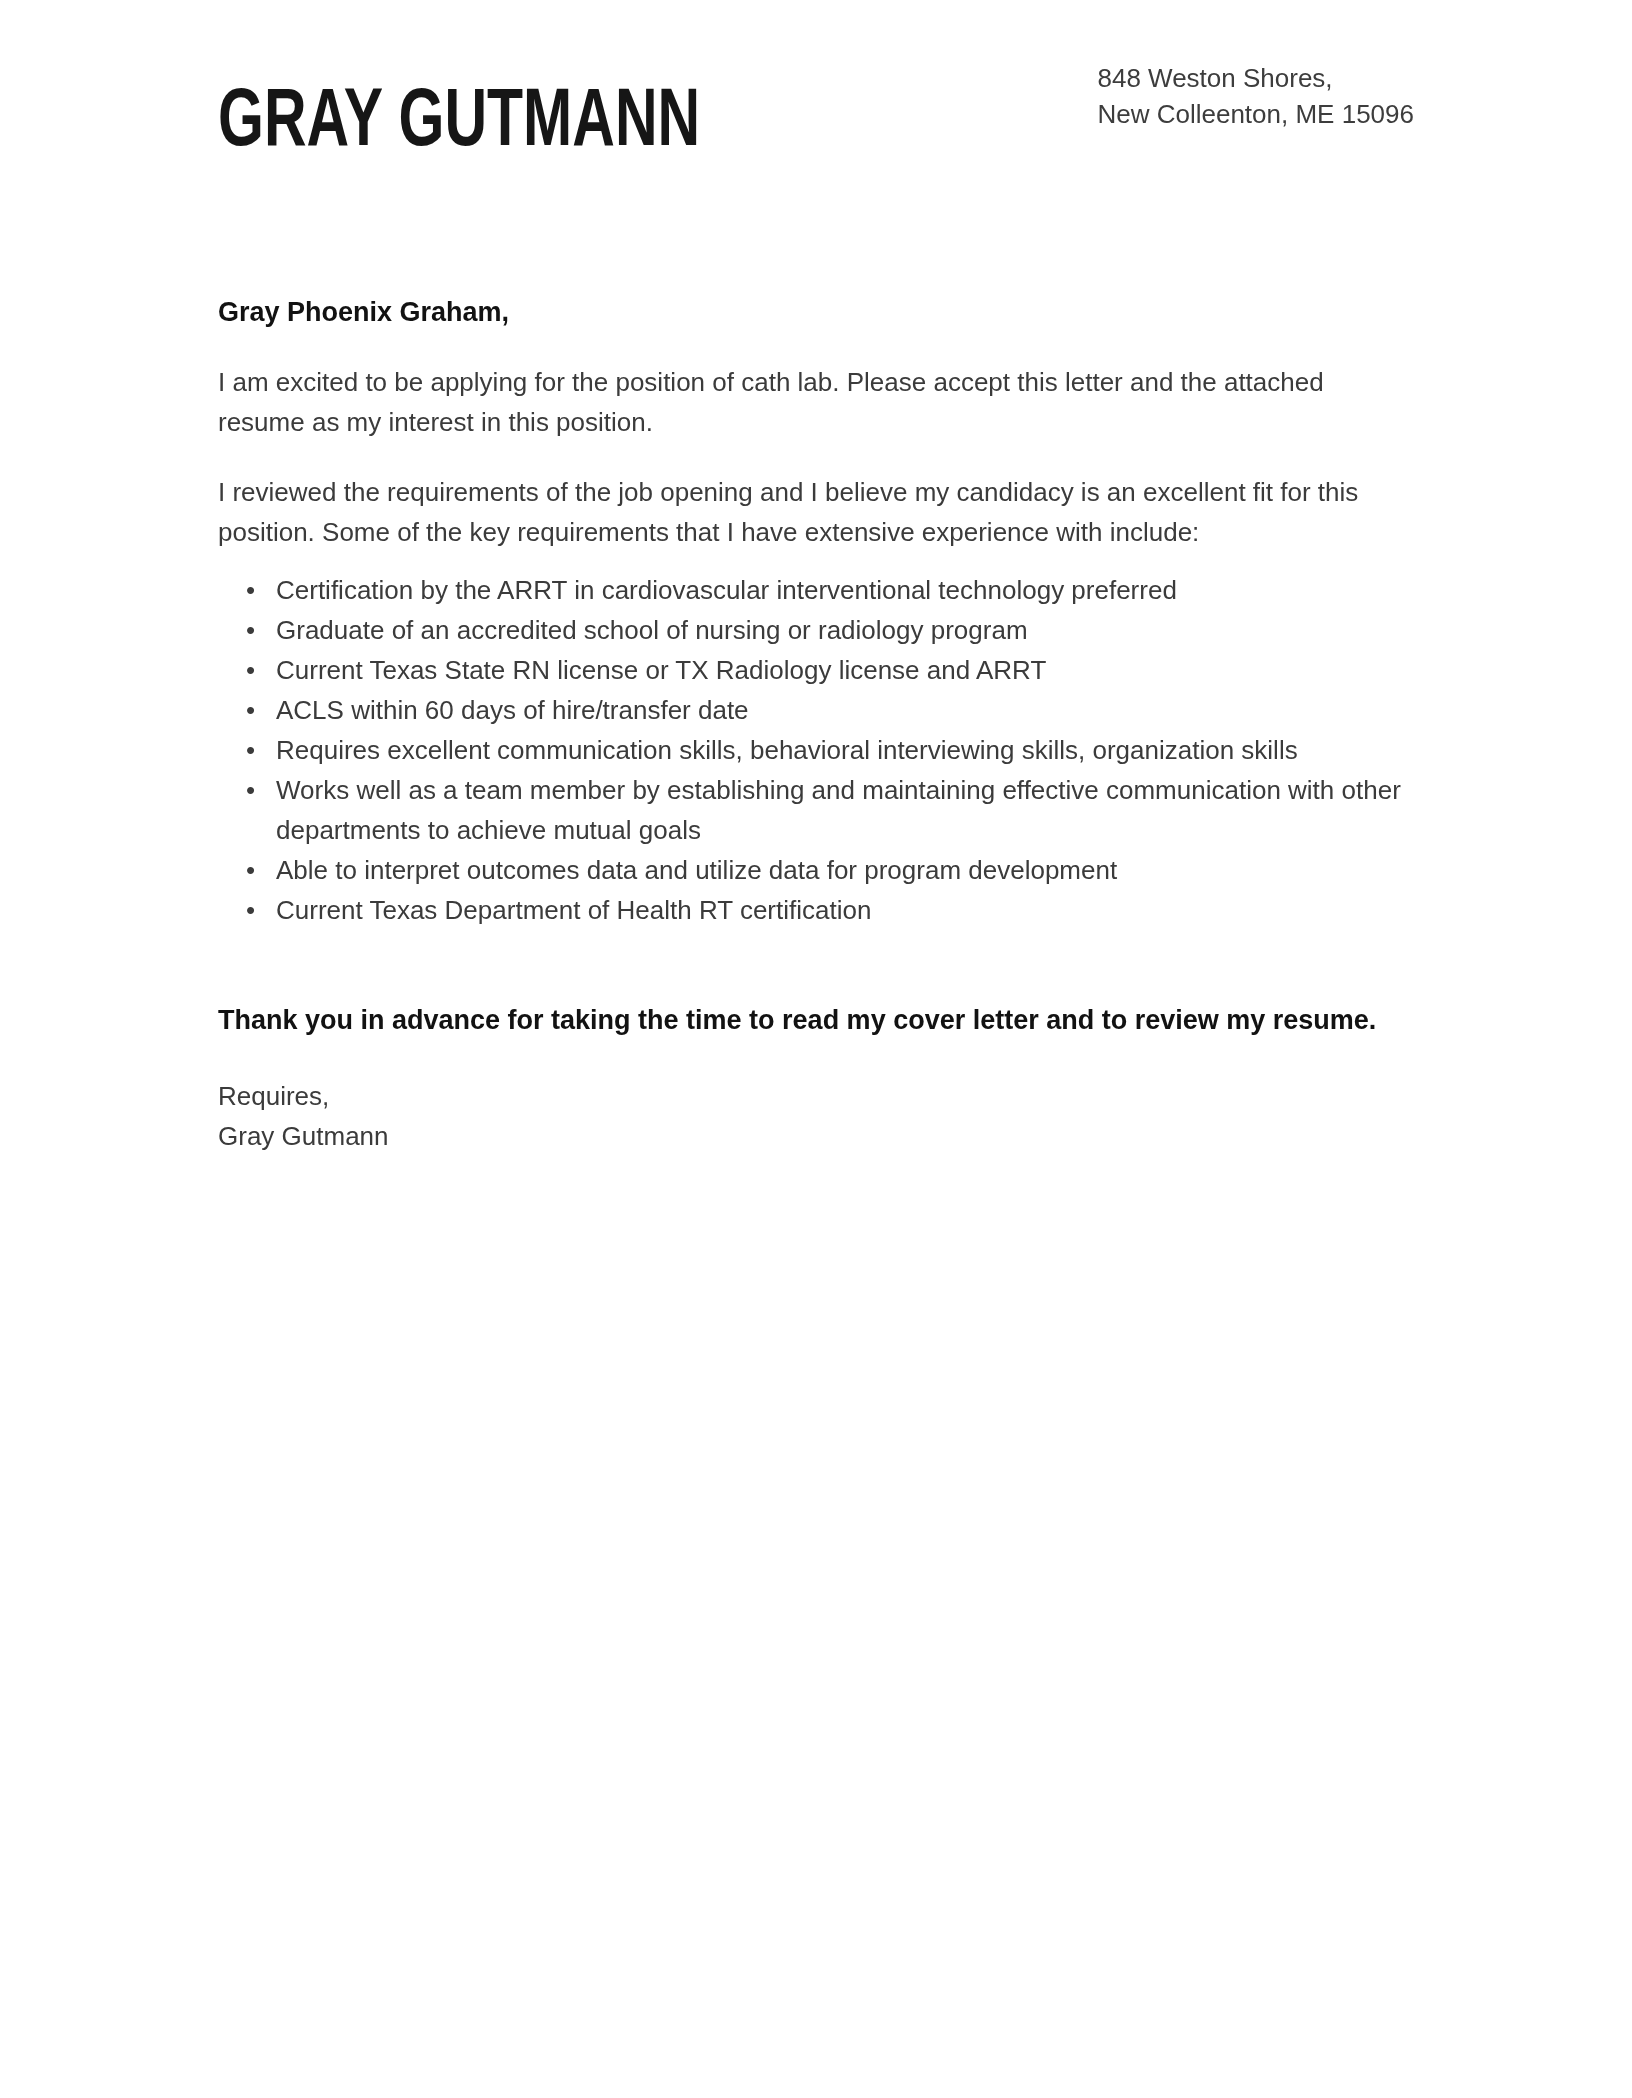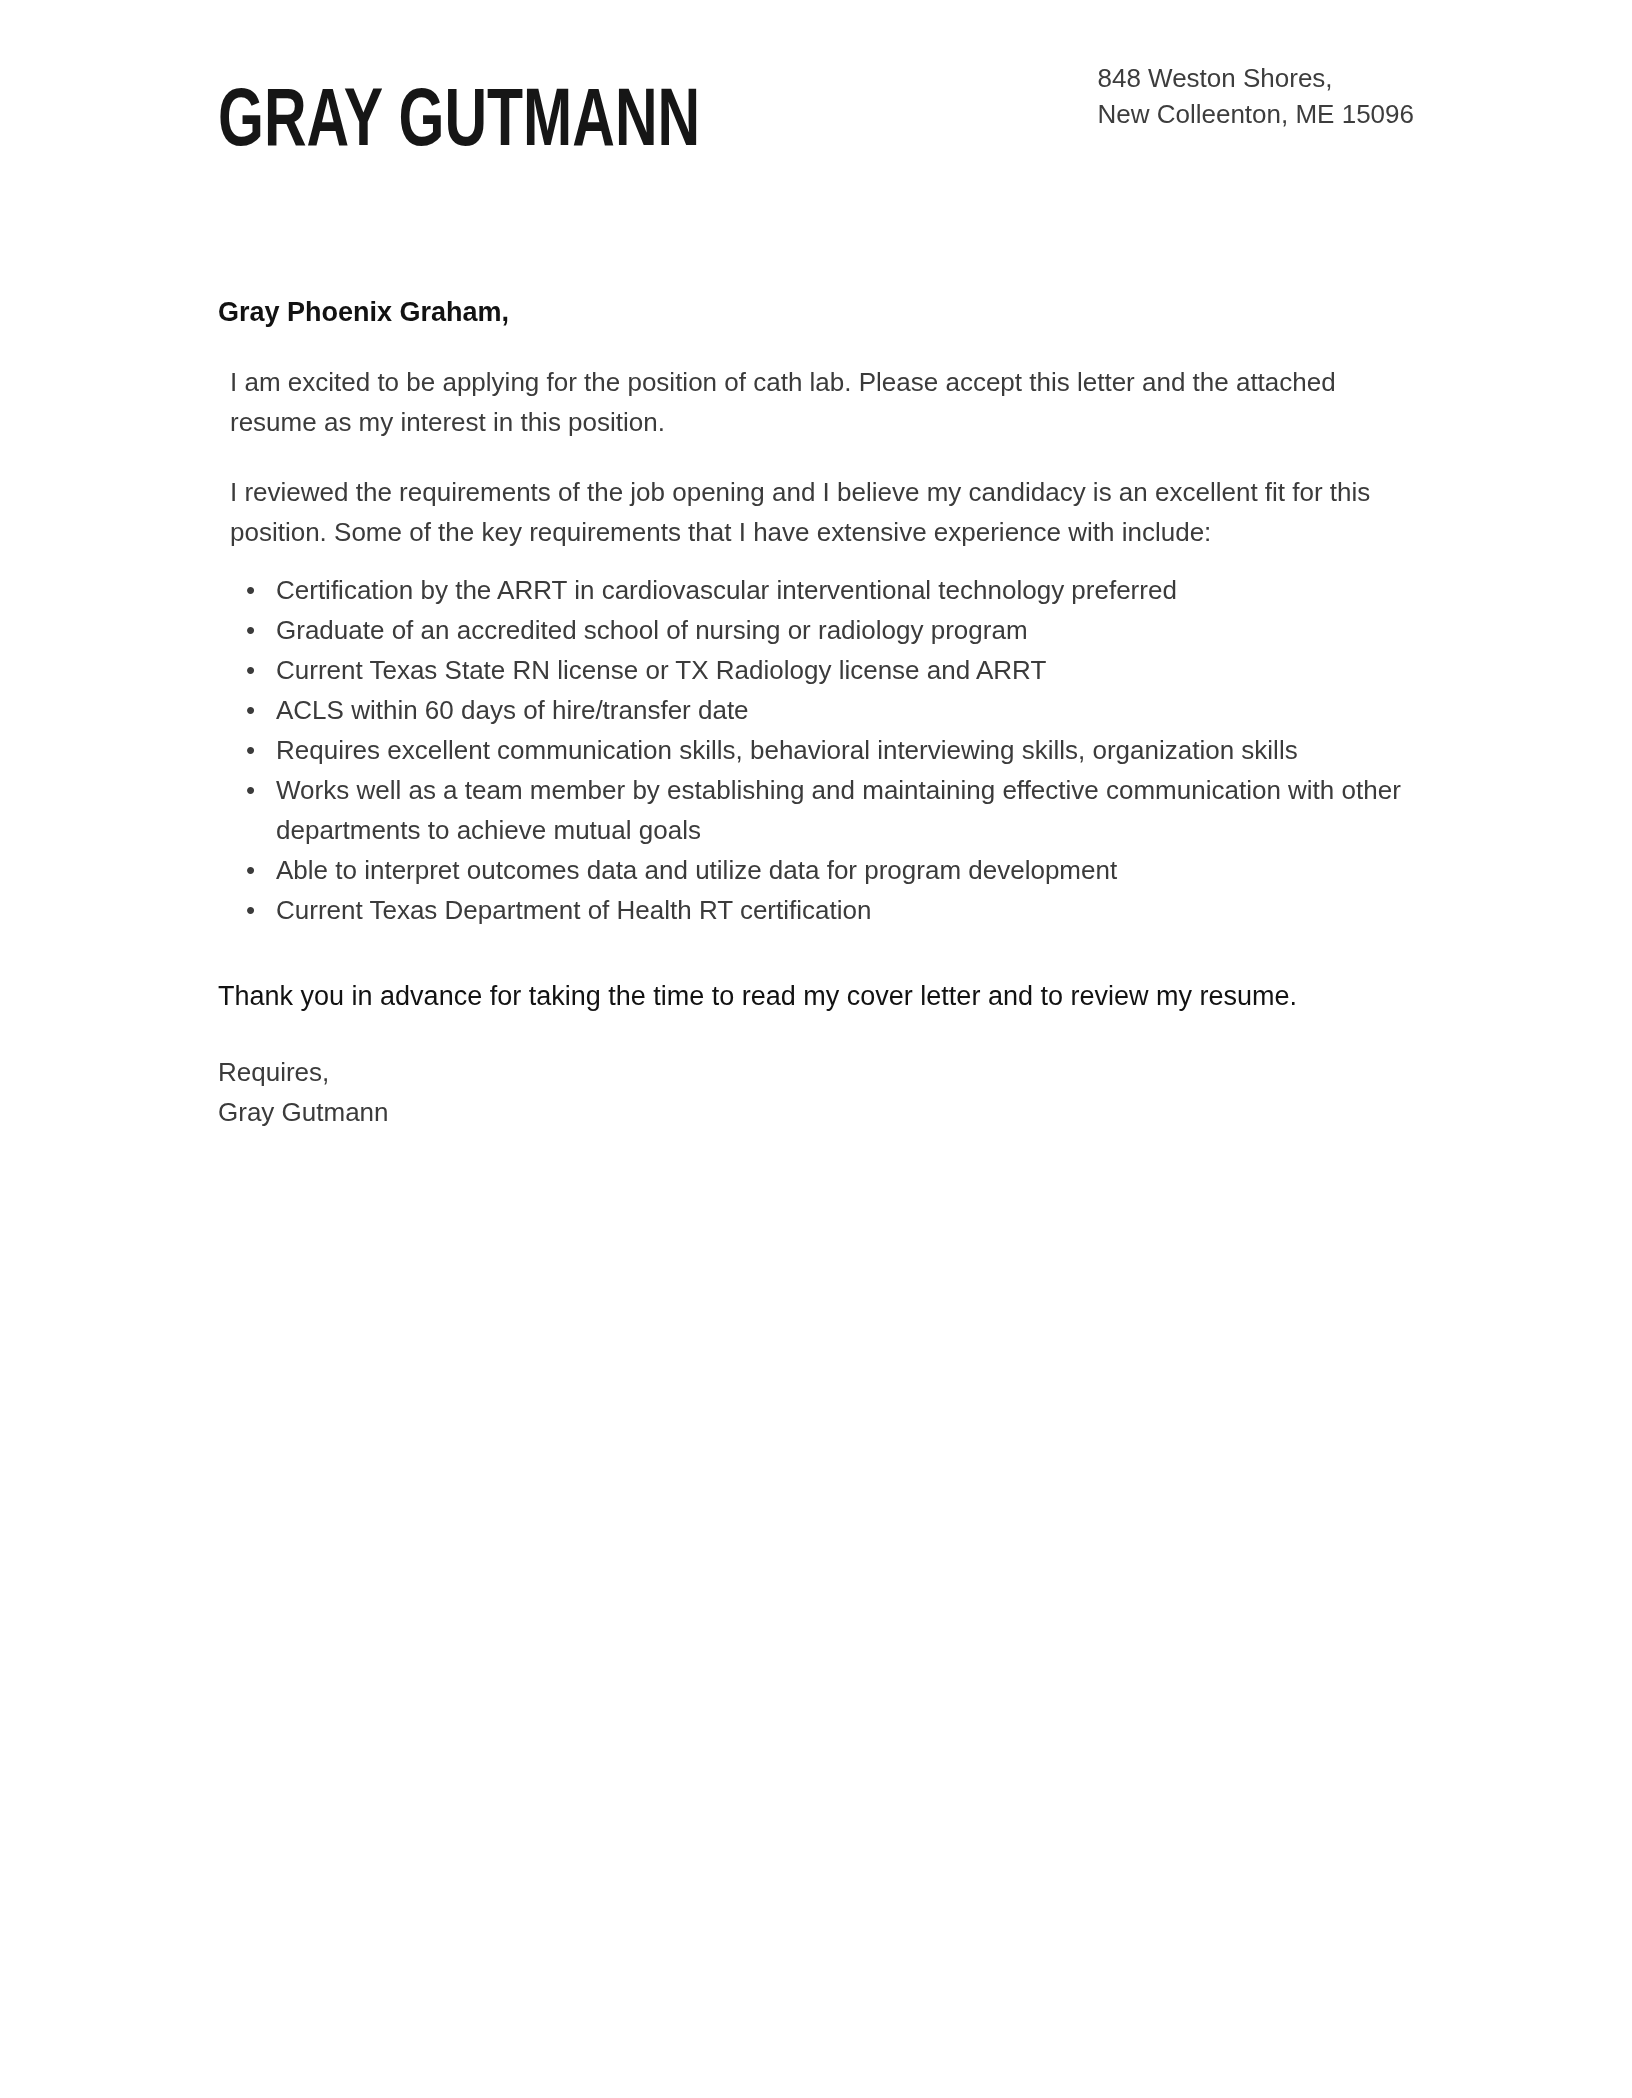--- a/index.html
+++ b/index.html
@@ -49,40 +49,40 @@
     color: #3b3b3b;
     font-size: 26px;
     line-height: 40px;
     font-weight: 400;
   }
   .salutation {
     font-weight: 700;
     color: #121212;
     font-size: 27px;
   }
-  .para { margin-top: 30px; margin-left: 12px; }
+  .para { margin-top: 30px; }
   .req-list {
     list-style: none;
     margin-top: 18px;
     padding-left: 28px;
   }
   .req-list li {
     position: relative;
     padding-left: 30px;
   }
   .req-list li::before {
     content: "\2022";
     position: absolute;
     left: 0;
     top: 0;
     color: #3b3b3b;
   }
   .closing-bold {
-    margin-top: 46px;
-    font-weight: 400;
+    margin-top: 70px;
+    font-weight: 700;
     color: #121212;
     font-size: 27px;
   }
   .signoff-block { margin-top: 36px; }
 </style>
 </head>
 <body>
 
 <div class="page">
 

